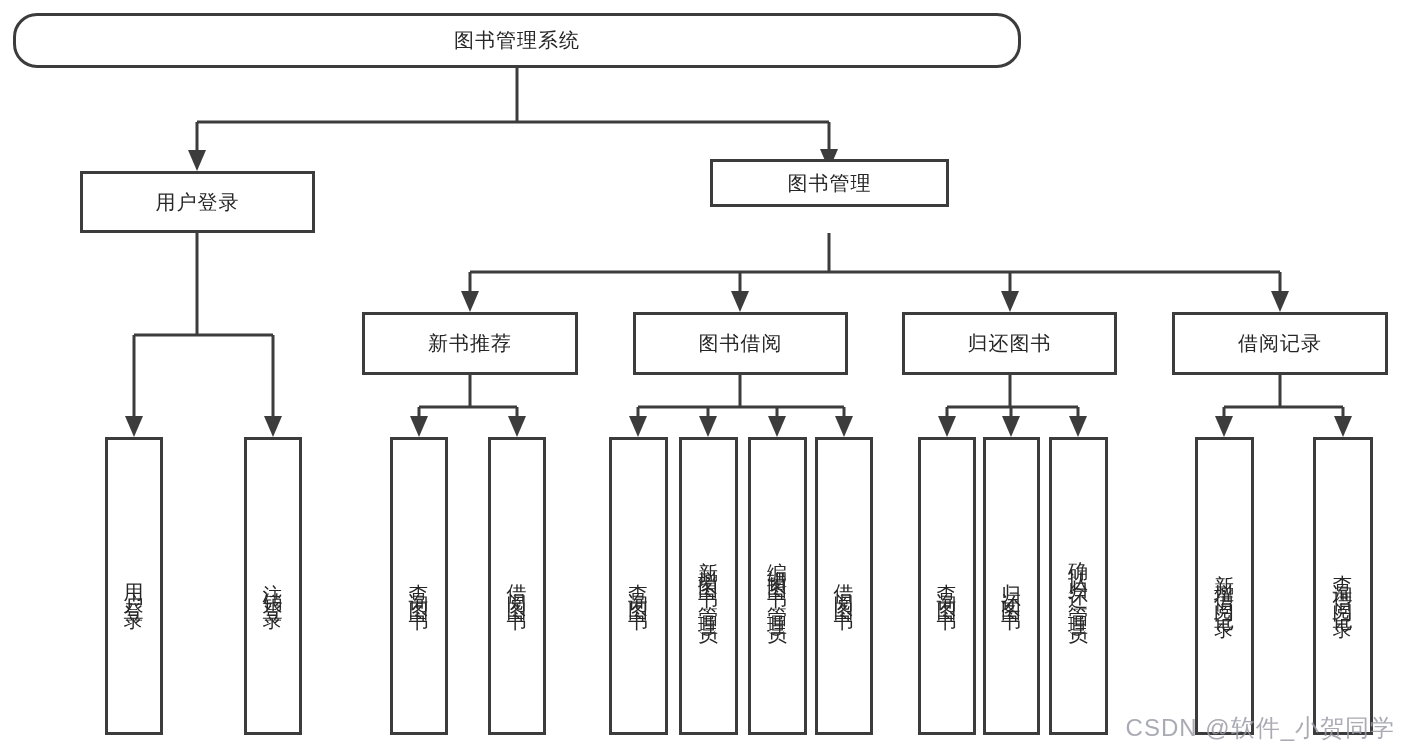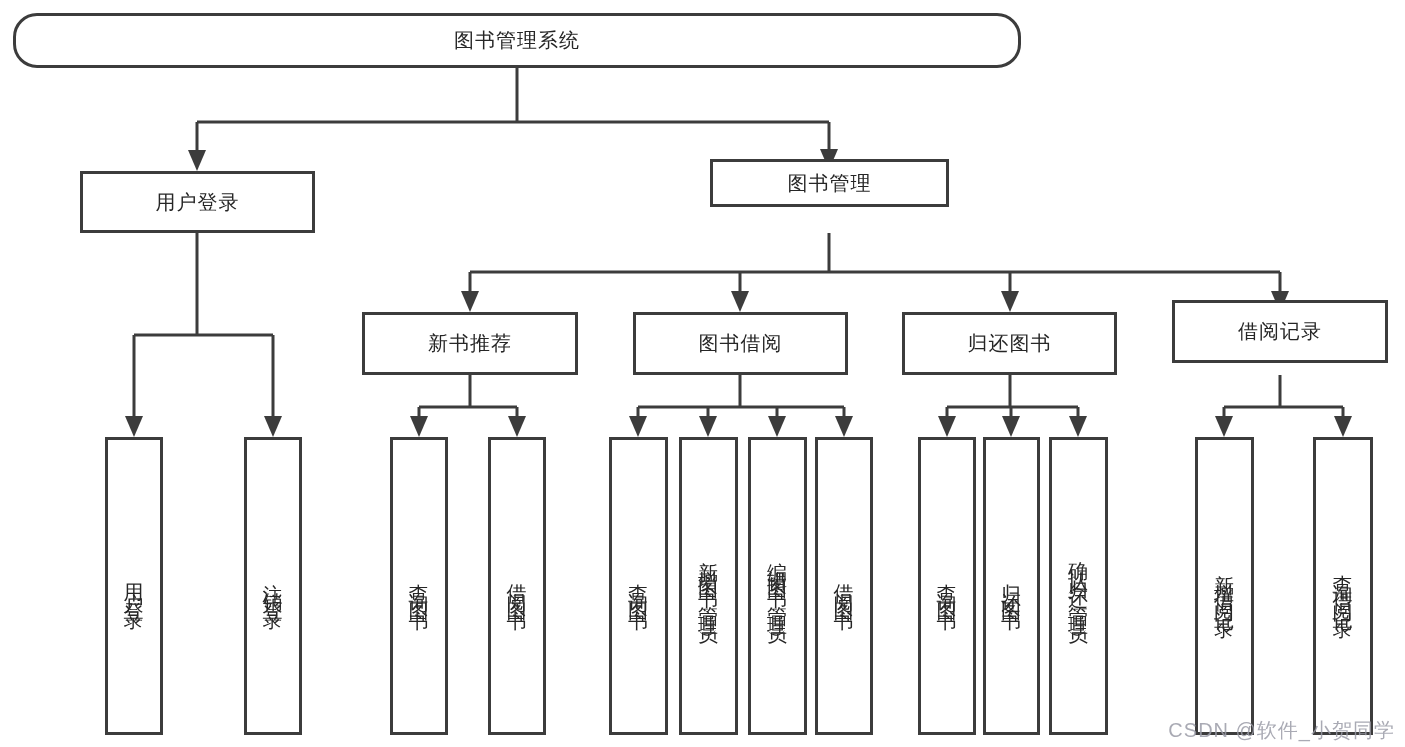--- a/index.html
+++ b/index.html
@@ -44,21 +44,21 @@
   .v-text {
     writing-mode: vertical-rl;
     text-orientation: mixed;
     letter-spacing: 9px;
     line-height: 1;
   }
   .watermark {
     position: absolute;
     right: 10px;
     bottom: 3px;
-    font-size: 20px;
+    font-size: 24px;
     letter-spacing: 1px;
     color: #9b9ca7;
     opacity: 0.85;
     white-space: nowrap;
     z-index: 5;
   }
 </style>
 </head>
 <body>
 
@@ -140,21 +140,21 @@
 
   <div class="box h-box" style="left:633px; top:312px; width:215px; height:63px;">
     <span>图书借阅</span>
   </div>
   <div class="box h-box" style="left:362px; top:312px; width:216px; height:63px;">
     <span>新书推荐</span>
   </div>
   <div class="box h-box" style="left:902px; top:312px; width:215px; height:63px;">
     <span>归还图书</span>
   </div>
-  <div class="box h-box" style="left:1172px; top:300px; width:216px; height:63px;">
+  <div class="box h-box" style="left:1172px; top:312px; width:216px; height:63px;">
     <span>借阅记录</span>
   </div>
 
   <div class="box v-box" style="left:105px; top:437px; width:58px; height:298px;">
     <span class="v-text">用户登录</span>
   </div>
   <div class="box v-box" style="left:244px; top:437px; width:58px; height:298px;">
     <span class="v-text">注销登录</span>
   </div>
 

